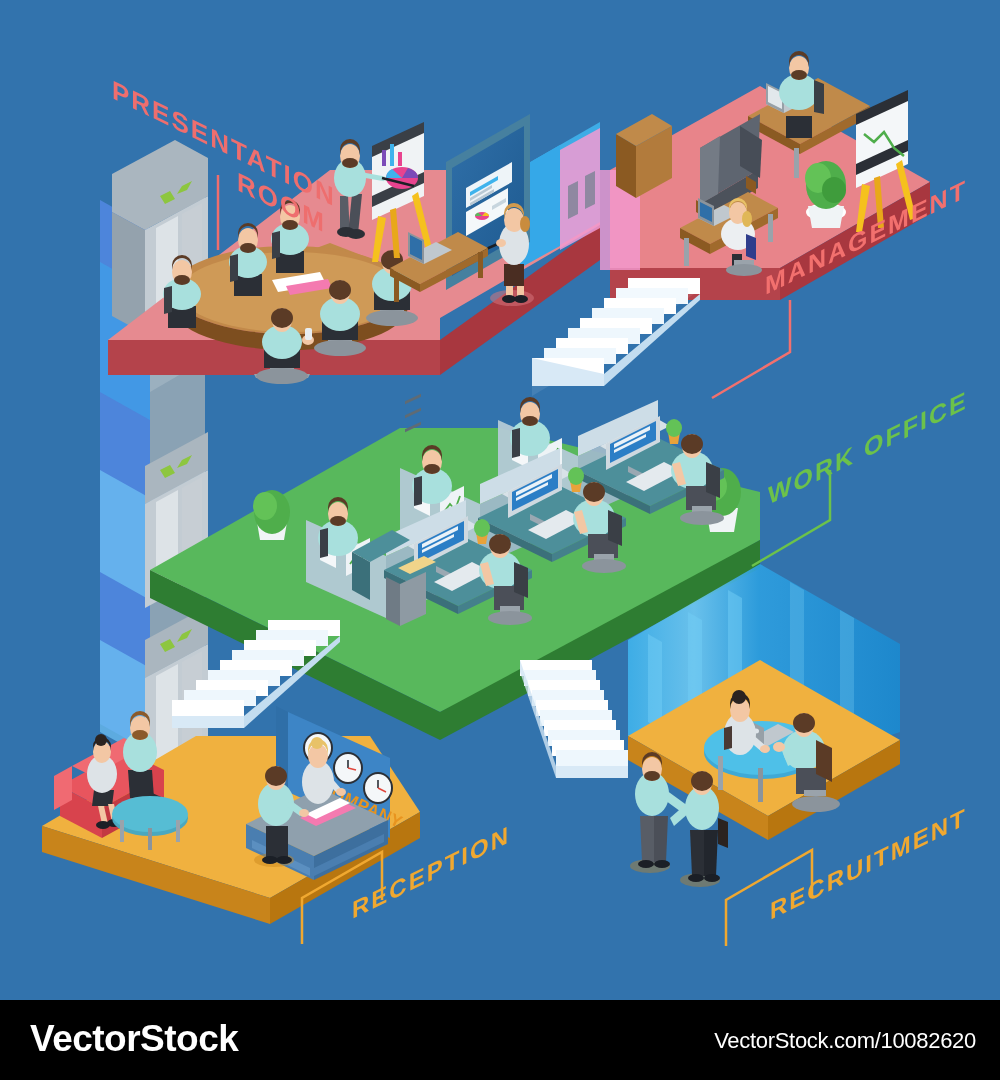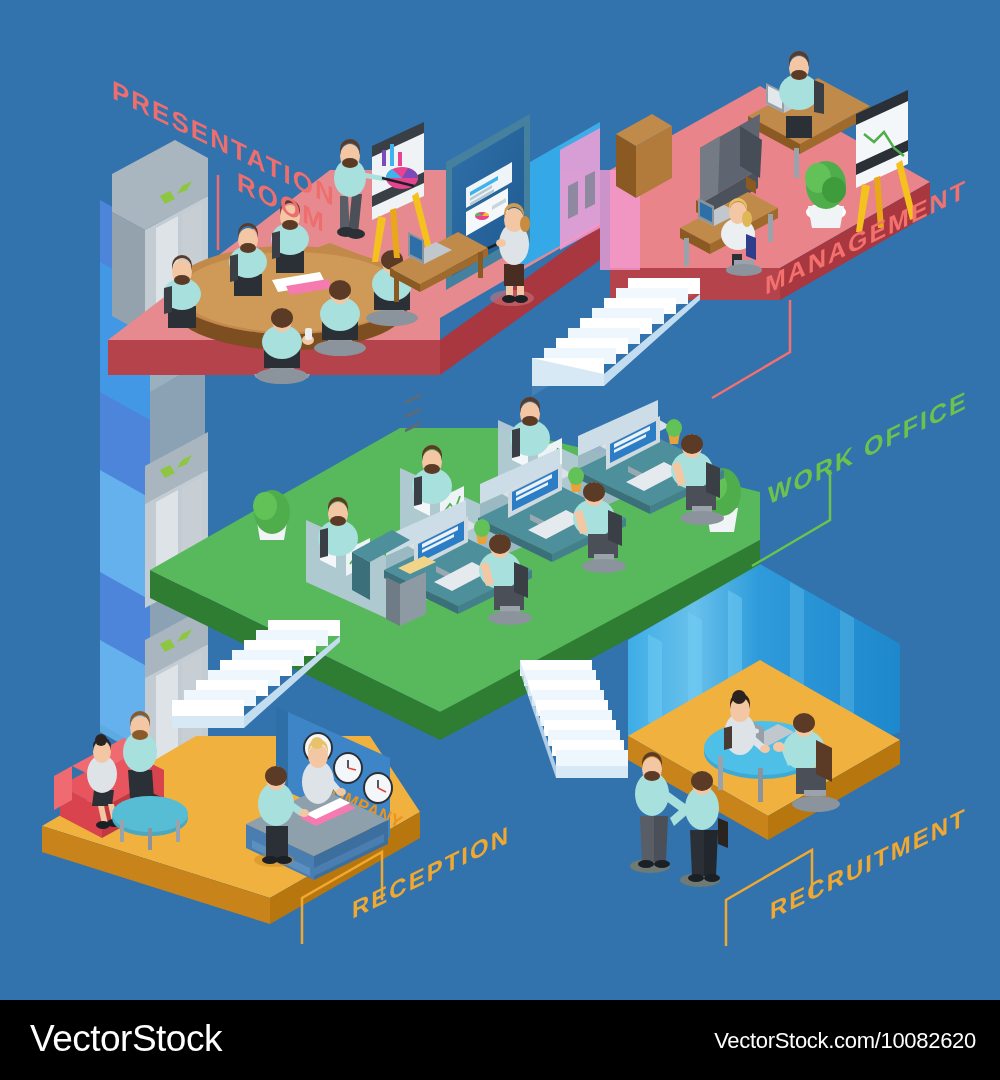--- a/index.html
+++ b/index.html
@@ -1,20 +1,20 @@
 <!DOCTYPE html>
 <html><head>
 <meta charset="utf-8">
 <style>
   html,body{margin:0;padding:0;background:#2f72ab;}
   body{width:1000px;height:1080px;overflow:hidden;font-family:"Liberation Sans",sans-serif;}
   #stage{position:relative;width:1000px;height:1080px;background:#3273ad;}
   #scene{position:absolute;left:0;top:0;width:1000px;height:1000px;}
   .wm-bar{position:absolute;left:0;top:1000px;width:1000px;height:80px;background:#000;}
-  .wm-left{position:absolute;left:30px;top:1018px;color:#fff;font-size:37px;font-weight:normal;letter-spacing:-0.5px;}
+  .wm-left{position:absolute;left:30px;top:1018px;color:#fff;font-size:37px;font-weight:bold;letter-spacing:-0.5px;}
   .wm-right{position:absolute;right:24px;top:1028px;color:#fff;font-size:22px;letter-spacing:-0.3px;margin-left:31px;}
   .iso-label{position:absolute;white-space:nowrap;font-weight:bold;letter-spacing:2px;}
   svg{display:block;}
   text{font-family:"Liberation Sans",sans-serif;}
 </style>
 </head>
 <body>
 
 <div id="stage">
 

